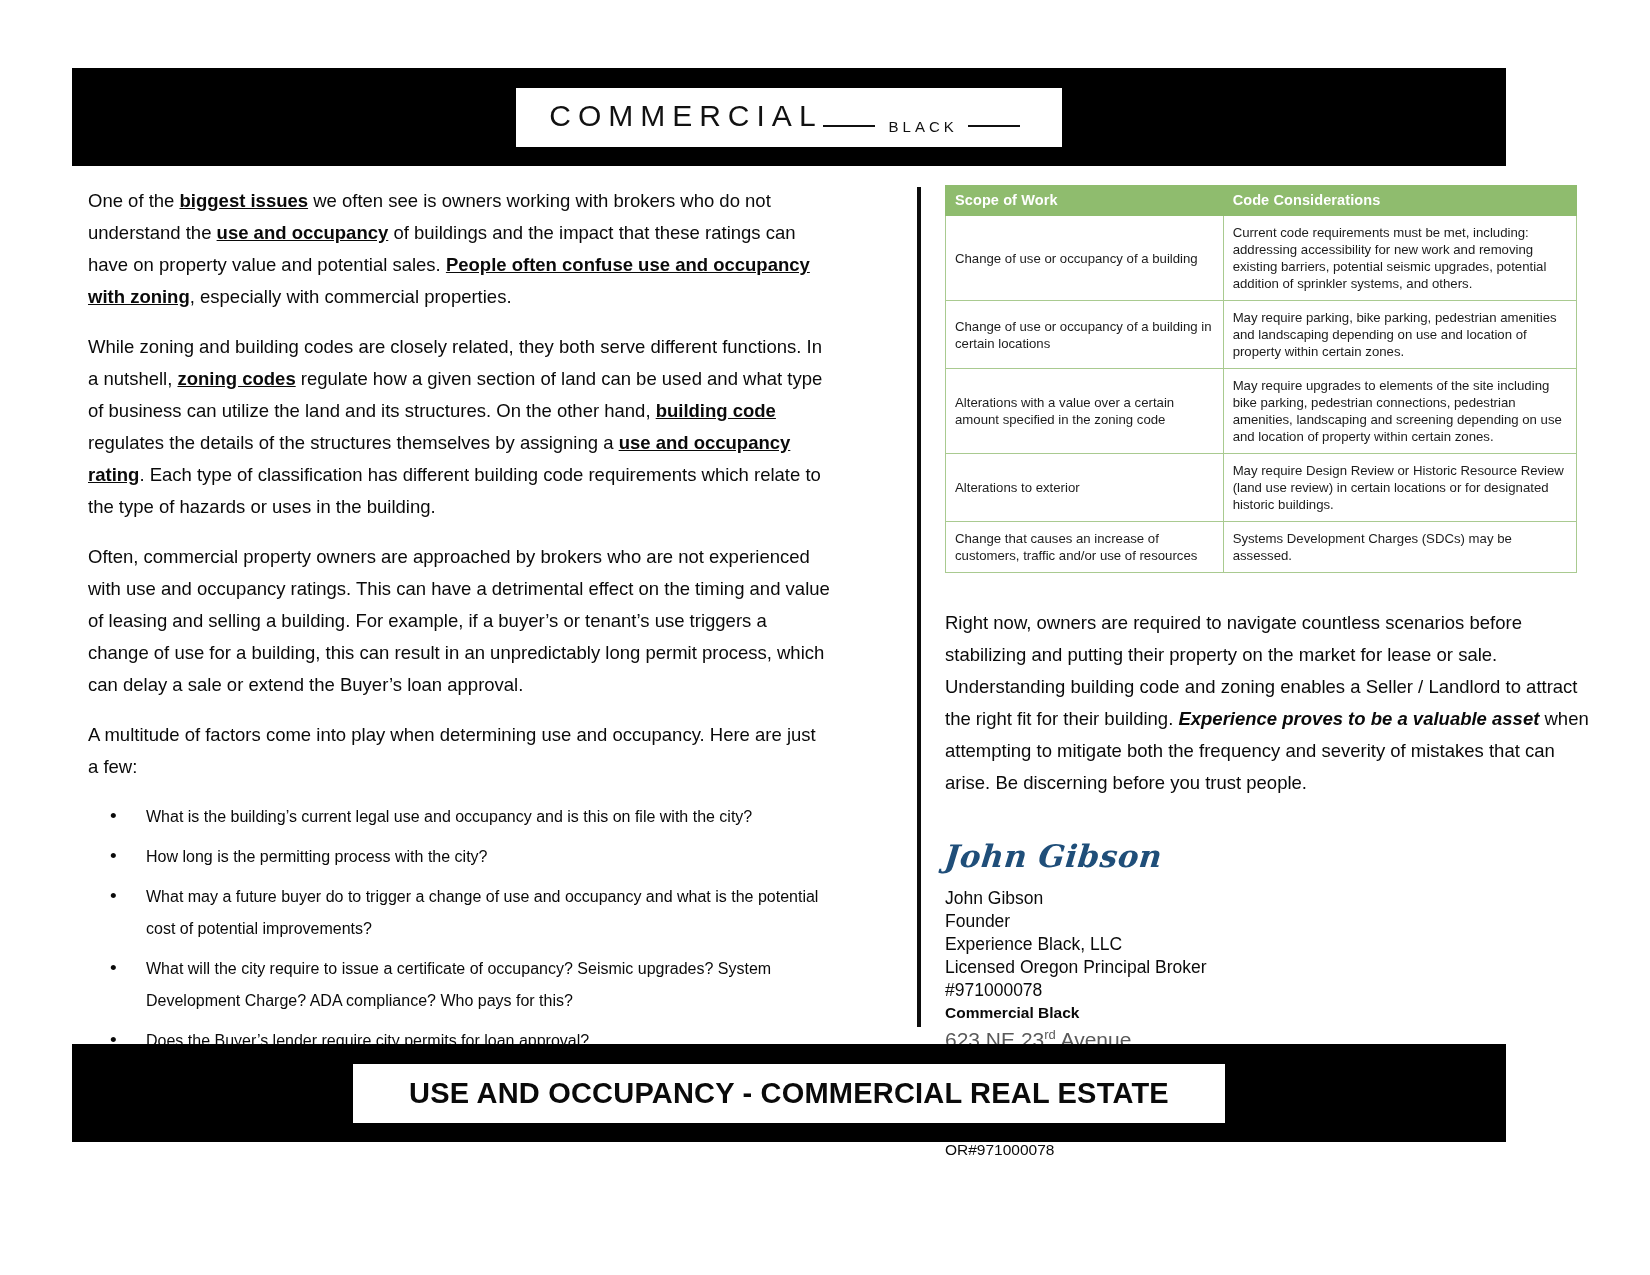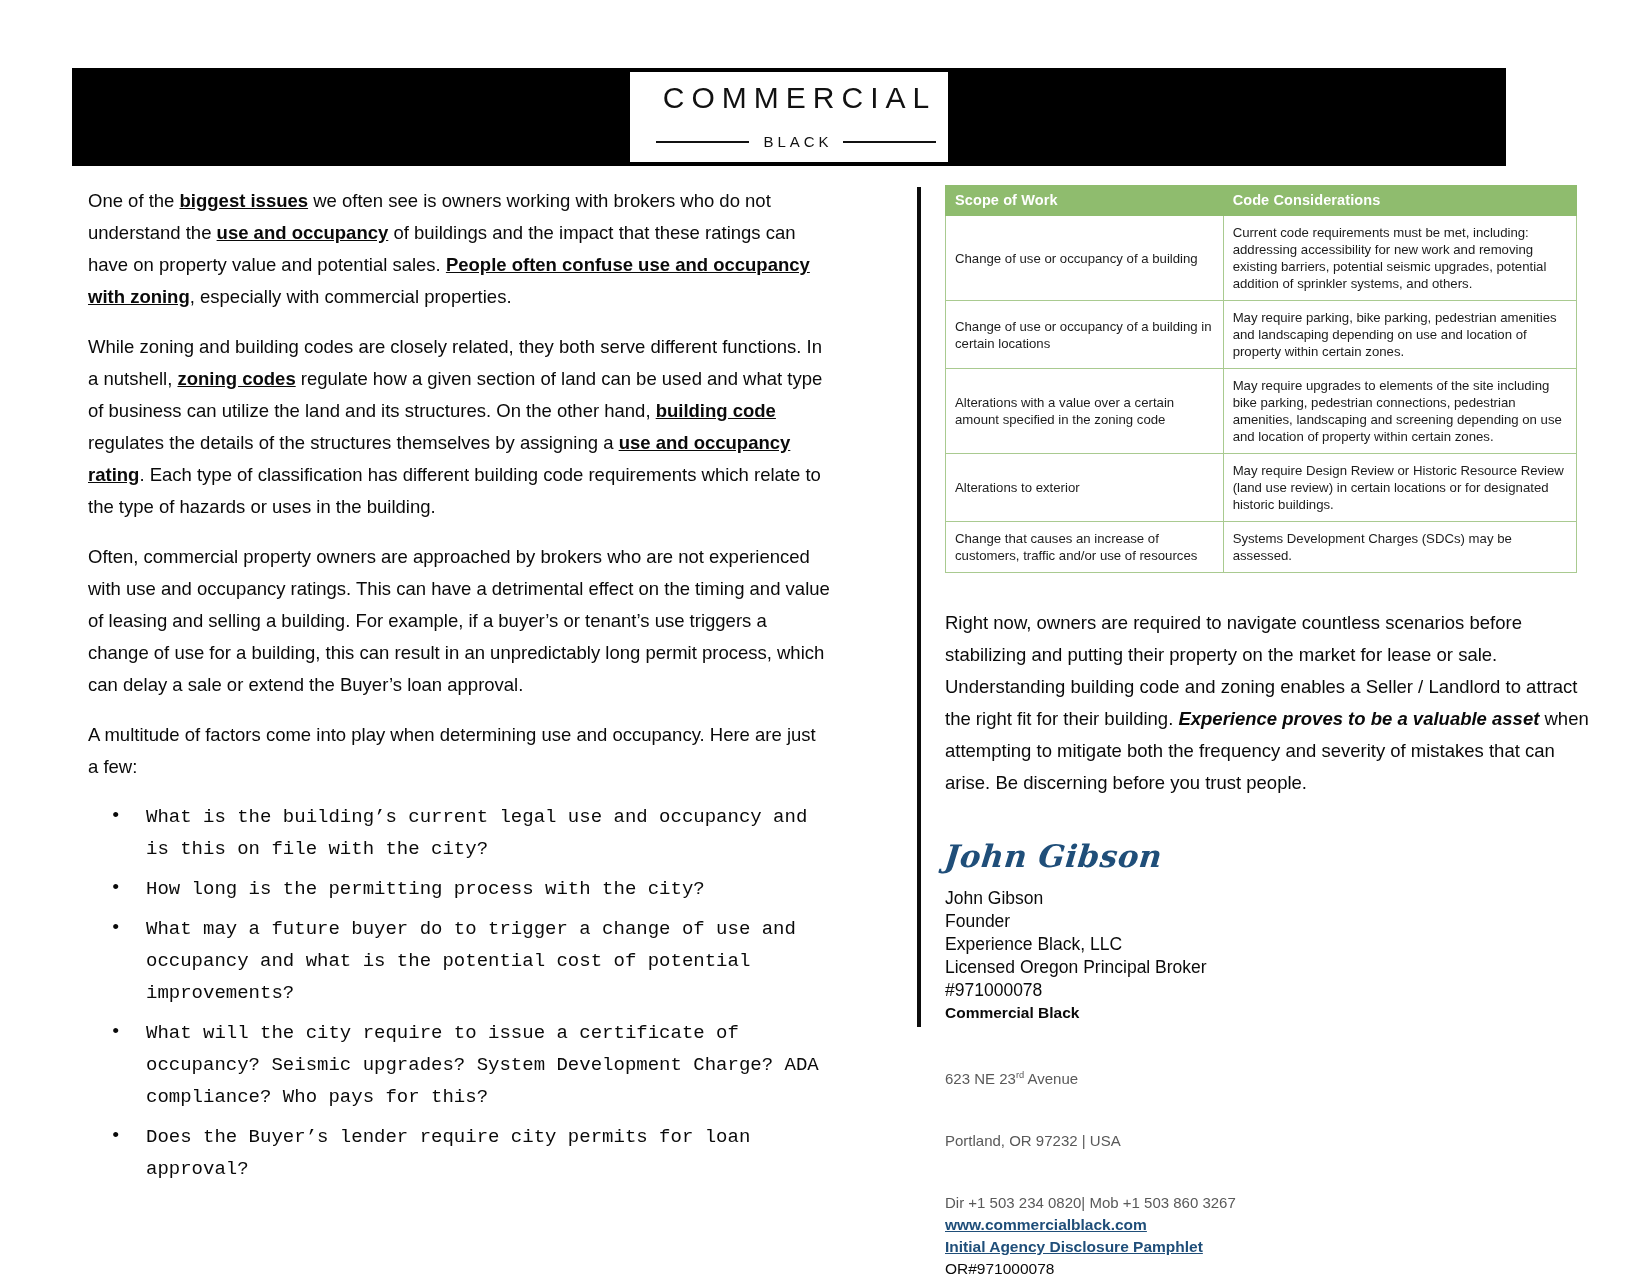--- a/index.html
+++ b/index.html
@@ -27,23 +27,22 @@
     width: 1434px;
     height: 98px;
     background: #000000;
     display: flex;
     align-items: center;
     justify-content: center;
   }
 
   .logo-box {
     background: #ffffff;
-    padding: 10px 12px 12px 26px;
-    display: flex;
-    flex-direction: column;
+    padding: 10px 42px 12px 26px;
+    display: flex;
     align-items: center;
     justify-content: center;
   }
 
   .logo-main {
     font-family: "Liberation Sans", sans-serif;
     font-size: 30px;
     font-weight: 400;
     letter-spacing: 7px;
     color: #111111;
@@ -130,22 +129,22 @@
 
   ul.bullets {
     list-style: none;
     margin: 0;
     padding: 0;
   }
 
   ul.bullets li {
     position: relative;
     padding-left: 58px;
-    font-family: Liberation Mono, monospace;
-    font-size: 19px;
+    font-family: Liberation Sans, sans-serif;
+    font-size: 16px;
     line-height: 32px;
     color: #0a0a0a;
     margin-bottom: 8px;
   }
 
   ul.bullets li::before {
     content: "\2022";
     position: absolute;
     left: 22px;
     top: -1px;
@@ -215,21 +214,21 @@
   }
 
   .contact-line {
     font-family: "Liberation Sans", sans-serif;
     font-size: 17.5px;
     line-height: 23px;
     color: #0a0a0a;
   }
 
   .contact-line.bold { font-weight: bold; font-size: 15.5px; line-height: 22px; }
-  .contact-line.gray { color: #595959; font-size: 15px; line-height: 22px; margin-top: 40px; }
+  .contact-line.gray { color: #595959; font-size: 21px; line-height: 22px; }
   .contact-line.small { font-size: 15.5px; line-height: 22px; }
 
   .contact-line.link {
     color: #1f4e79;
     font-weight: bold;
     font-size: 15.5px;
     line-height: 22px;
     text-decoration: underline;
     display: inline-block;
     cursor: pointer;
@@ -364,14 +363,19 @@
         <div class="contact-line gray">Portland, OR 97232 | USA</div>
         <div class="contact-line gray">Dir +1 503 234 0820| Mob +1 503 860 3267</div>
         <div><span class="contact-line link">www.commercialblack.com</span></div>
         <div><span class="contact-line link">Initial Agency Disclosure Pamphlet</span></div>
         <div class="contact-line small">OR#971000078</div>
       </div>
 
     </div>
   </div>
 
+  <div class="footer-bar">
+    <div class="footer-title-box">
+      <span class="footer-title">USE AND OCCUPANCY - COMMERCIAL REAL ESTATE</span>
+    </div>
+  </div>
 
 </div>
 
 </body></html>

